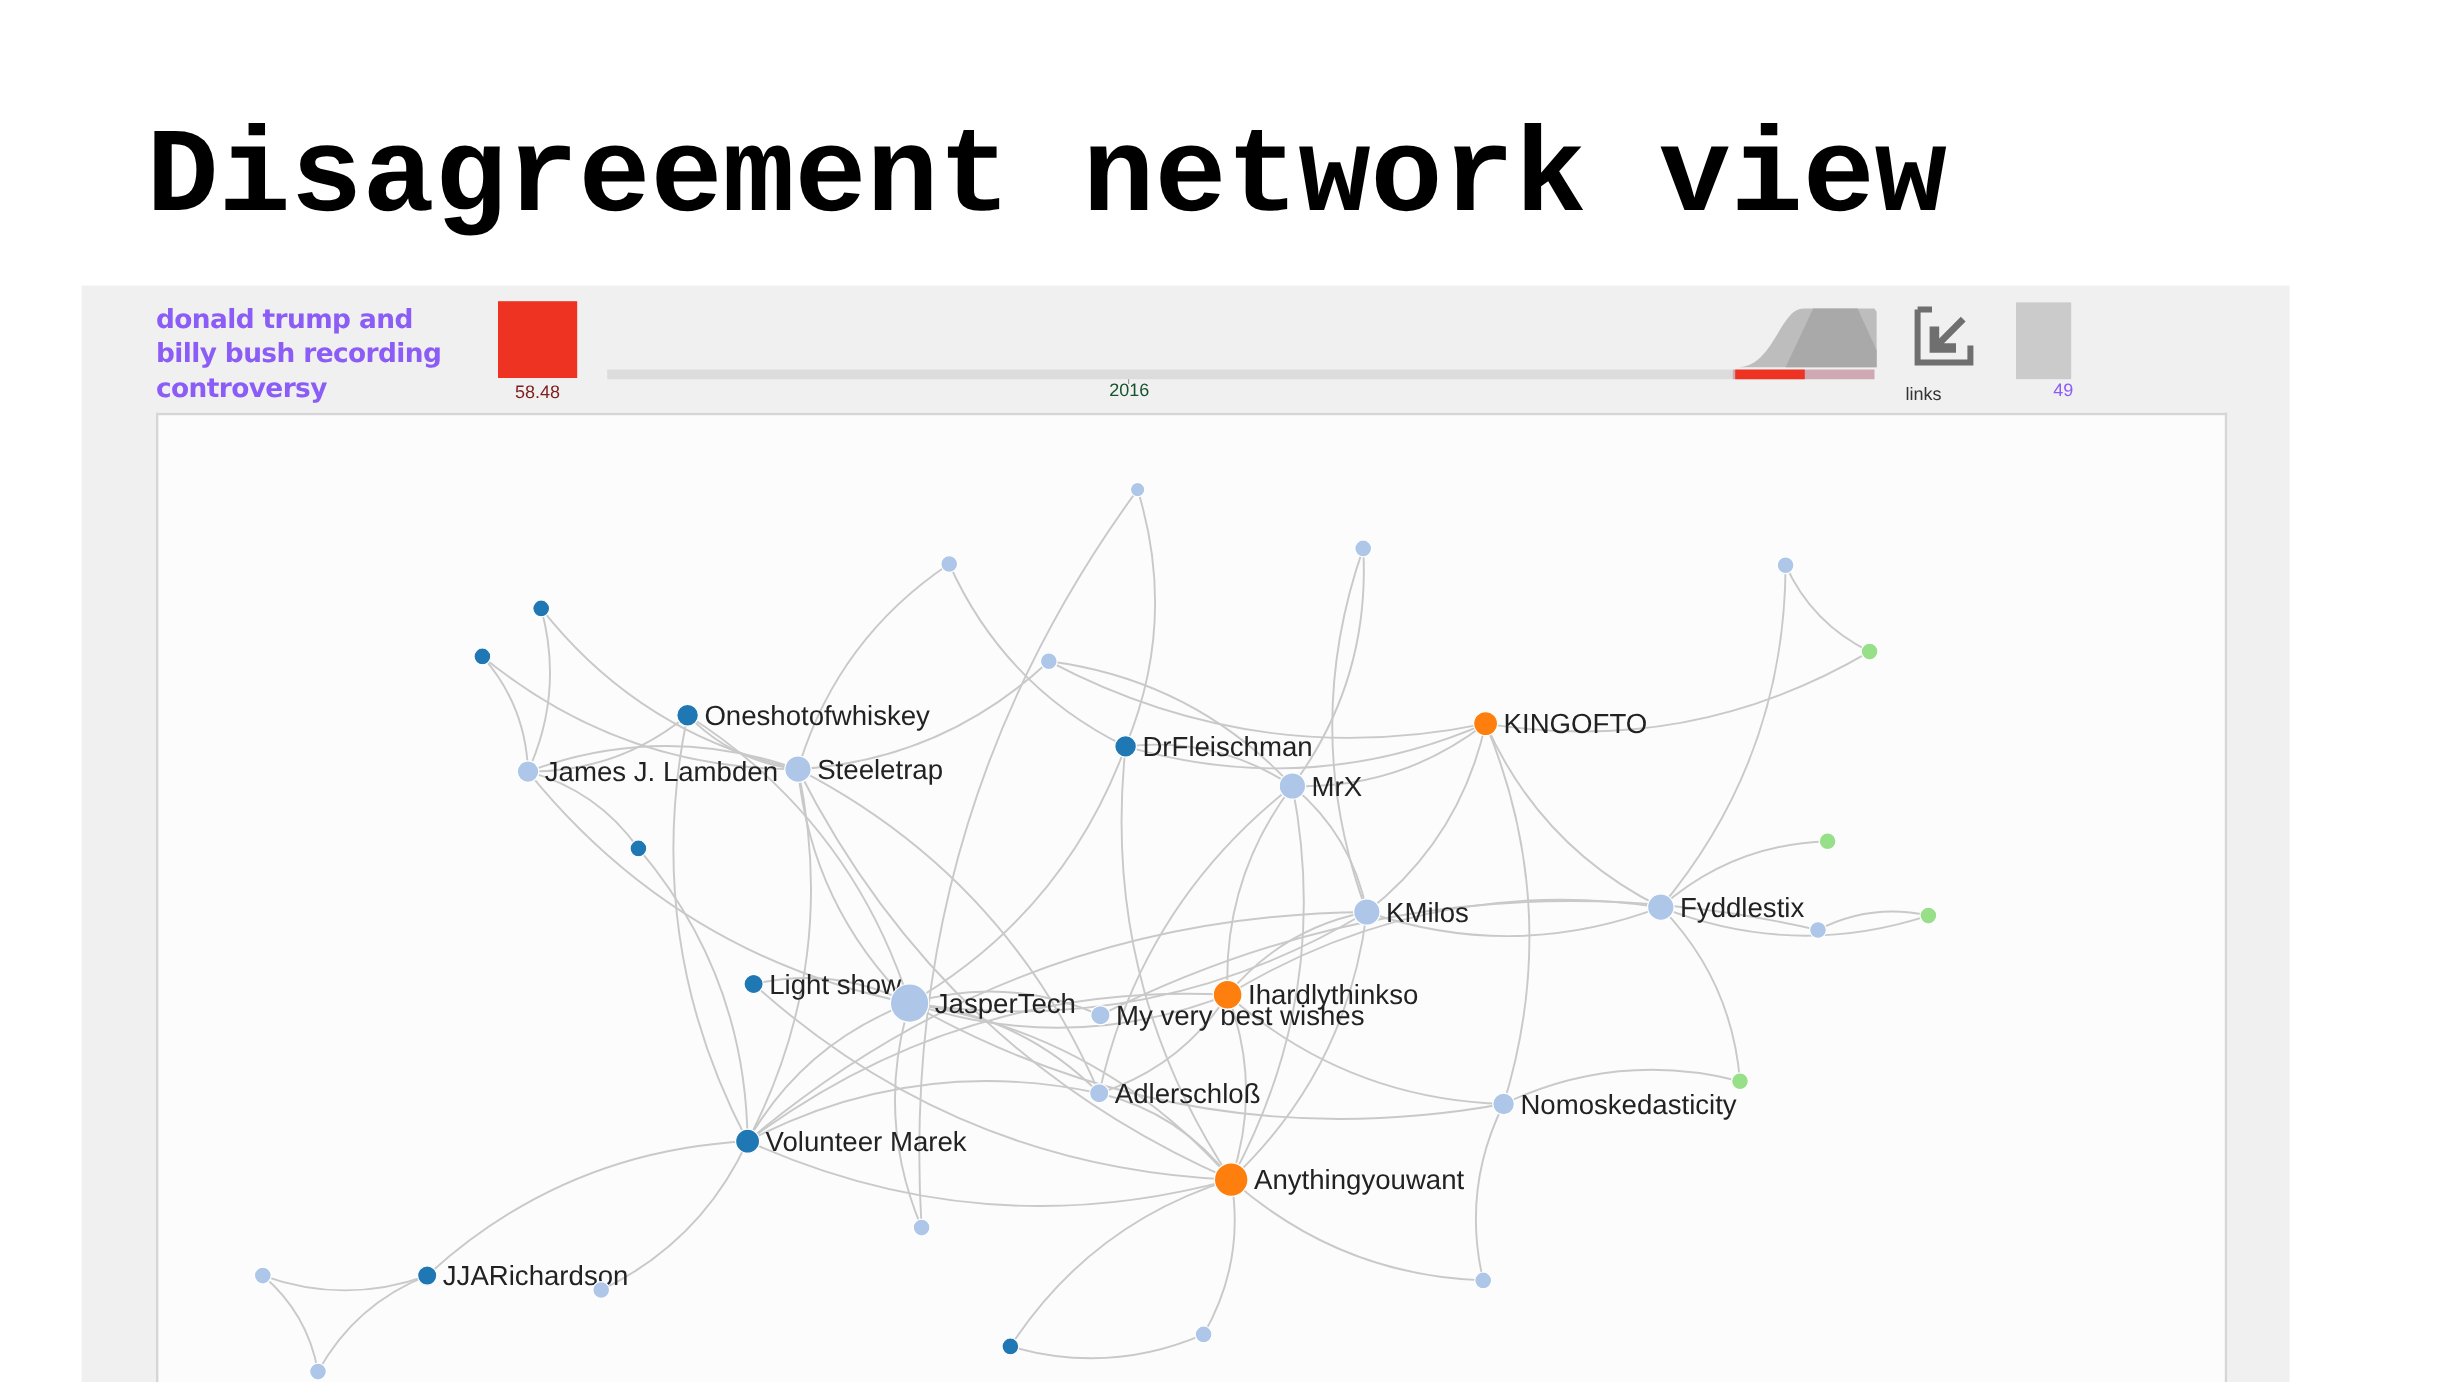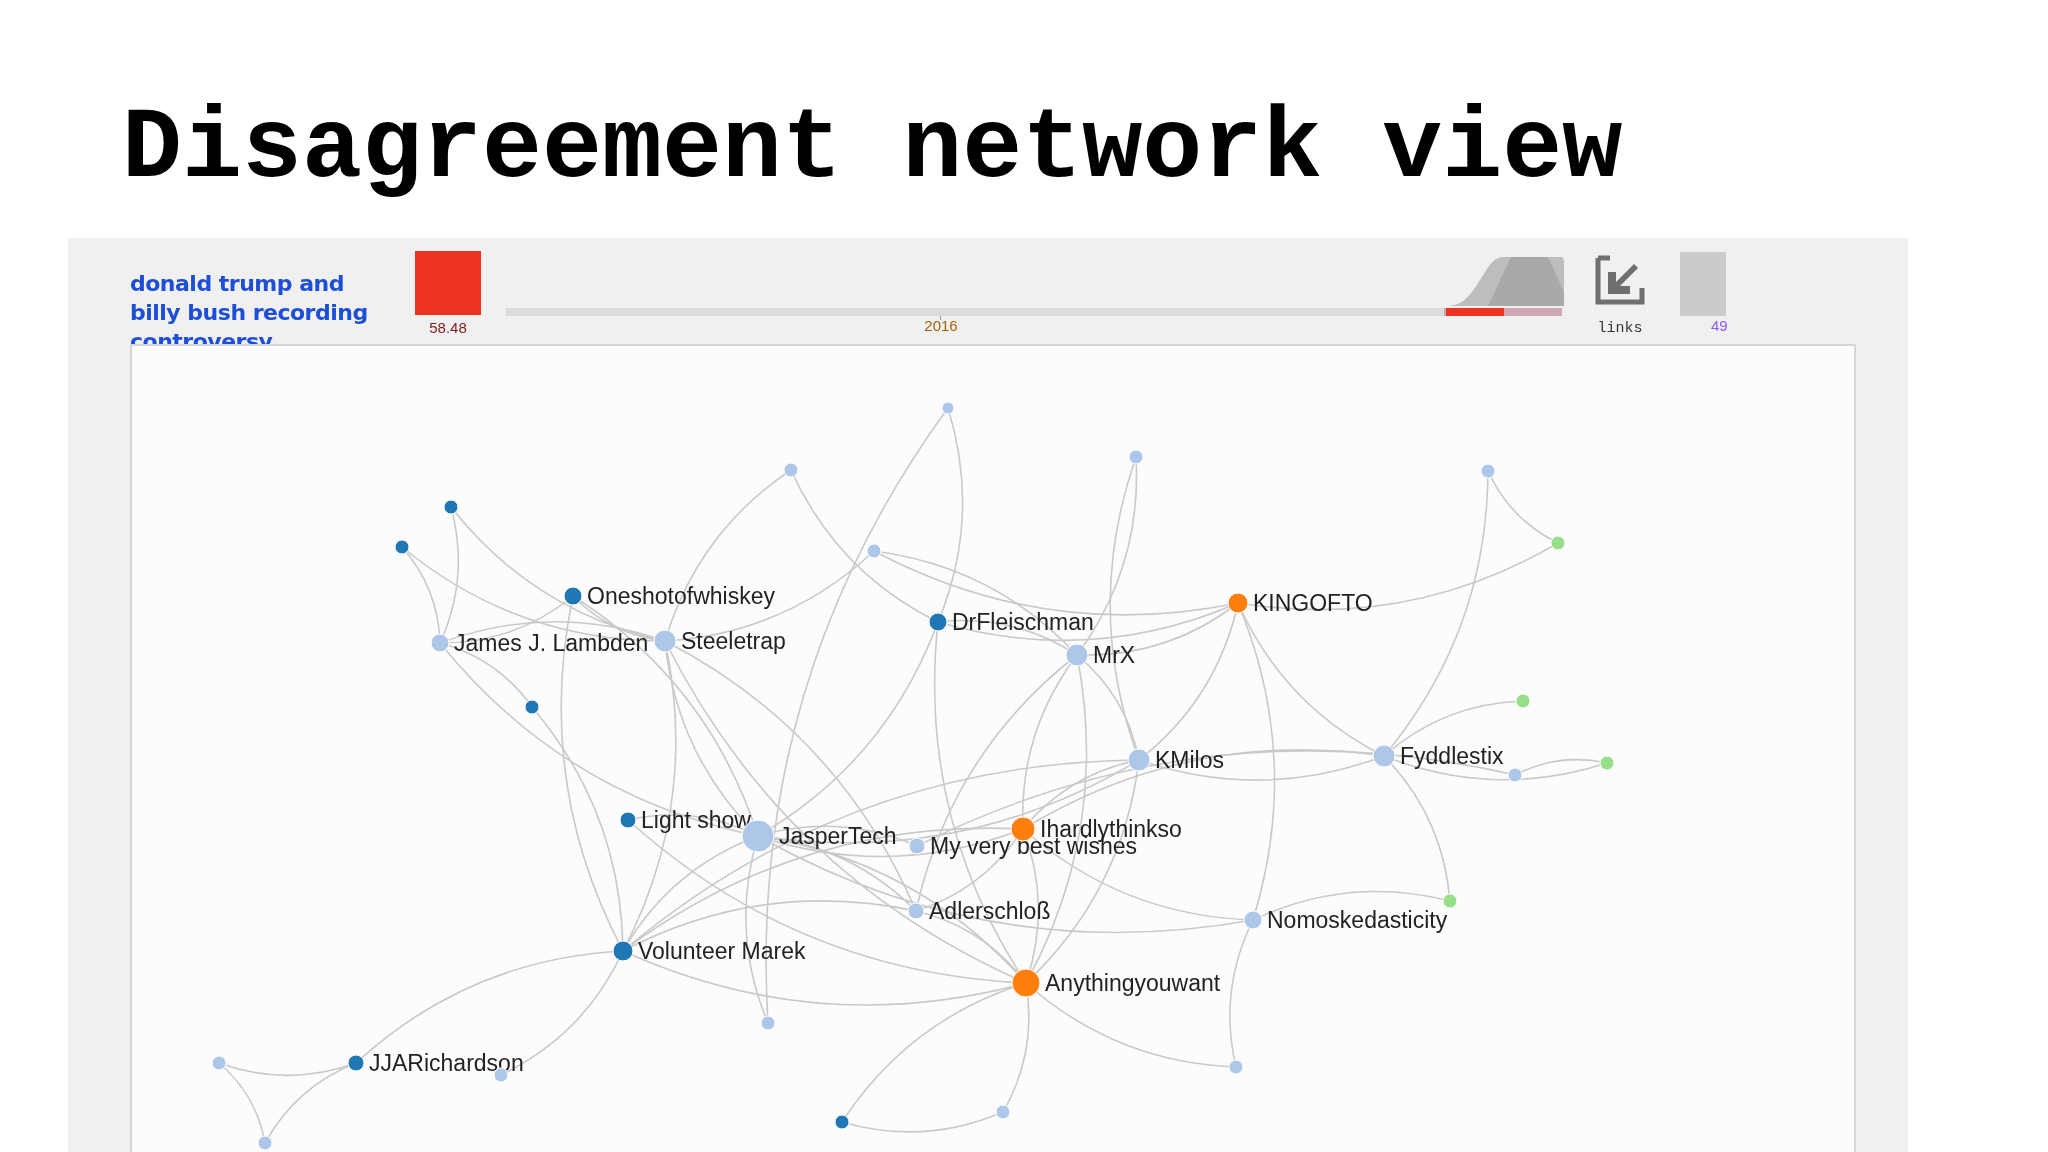--- a/index.html
+++ b/index.html
@@ -1,29 +1,29 @@
 <!DOCTYPE html>
 <html><head>
 <meta charset="utf-8">
 <style>
   html, body { margin:0; padding:0; }
   body { width:2048px; height:1152px; background:#ffffff; position:relative; overflow:hidden; font-family:"Liberation Sans", sans-serif; }
   .slide-title { position:absolute; left:122px; top:100px; font-size:100px; font-weight:bold; color:#000; letter-spacing:0px; line-height:1; margin:0;font-family:Liberation Mono, monospace; }
   .app-panel { position:absolute; left:68px; top:238px; width:1840px; height:914px; background:#f0f0f0; }
-  .topic-label { position:absolute; left:62px; top:14px; width:260px; font-size:22px; line-height:29px; font-weight:bold; color:#1d4ed8; font-family:"DejaVu Sans", sans-serif; letter-spacing:-0.5px;margin-top:17px; }
+  .topic-label { position:absolute; left:62px; top:14px; width:260px; font-size:22px; line-height:29px; font-weight:bold; color:#8b5cf6; font-family:"DejaVu Sans", sans-serif; letter-spacing:-0.5px; }
   .score-swatch { position:absolute; left:347px; top:13px; width:66px; height:64px; }
   .score-value { position:absolute; left:345px; top:81px; width:70px; text-align:center; font-size:15px; color:#7f1d1d; }
   .timeline-track { position:absolute; left:438px; top:70px; width:1056px; height:8px; background:#dcdcdc; }
   .timeline-pink { position:absolute; left:1376px; top:70px; width:118px; height:8px; background:#cfa8b3; }
   .timeline-red { position:absolute; left:1378px; top:70px; width:58px; height:8px; }
   .timeline-tick { position:absolute; left:872px; top:78px; width:1px; height:4px; background:#999; }
-  .timeline-year { position:absolute; left:850px; top:79px; width:46px; text-align:center; font-size:15px; color:#a16207; }
+  .timeline-year { position:absolute; left:850px; top:79px; width:46px; text-align:center; font-size:15px; color:#14532d; }
   .density { position:absolute; left:1380px; top:14px; width:116px; height:56px; }
   .links-button { position:absolute; left:1526px; top:16px; width:52px; height:52px; cursor:pointer; }
-  .links-label { position:absolute; left:1520px; top:82px; width:64px; text-align:center; font-size:15px; color:#333;font-family:Liberation Mono, monospace; }
+  .links-label { position:absolute; left:1520px; top:82px; width:64px; text-align:left; font-size:15px; color:#333; }
   .count-bar { position:absolute; left:1612px; top:14px; width:46px; height:64px; background:#cbcbcb; }
   .count-value { position:absolute; left:1643px; top:79px; font-size:15px; color:#8b5cf6; }
   .graph-canvas { position:absolute; left:62px; top:106px; width:1722px; height:820px; background:#fcfcfc; border:2px solid #d6d6d6; border-bottom:none; overflow:hidden; }
   .graph-canvas svg { position:absolute; left:0; top:0; }
   .node-label { font-family:"Liberation Sans", sans-serif; font-size:23px; fill:#222; }
   .edge { fill:none; stroke:#c9c9c9; stroke-width:1.6; }
 </style>
 </head>
 <body>
 

